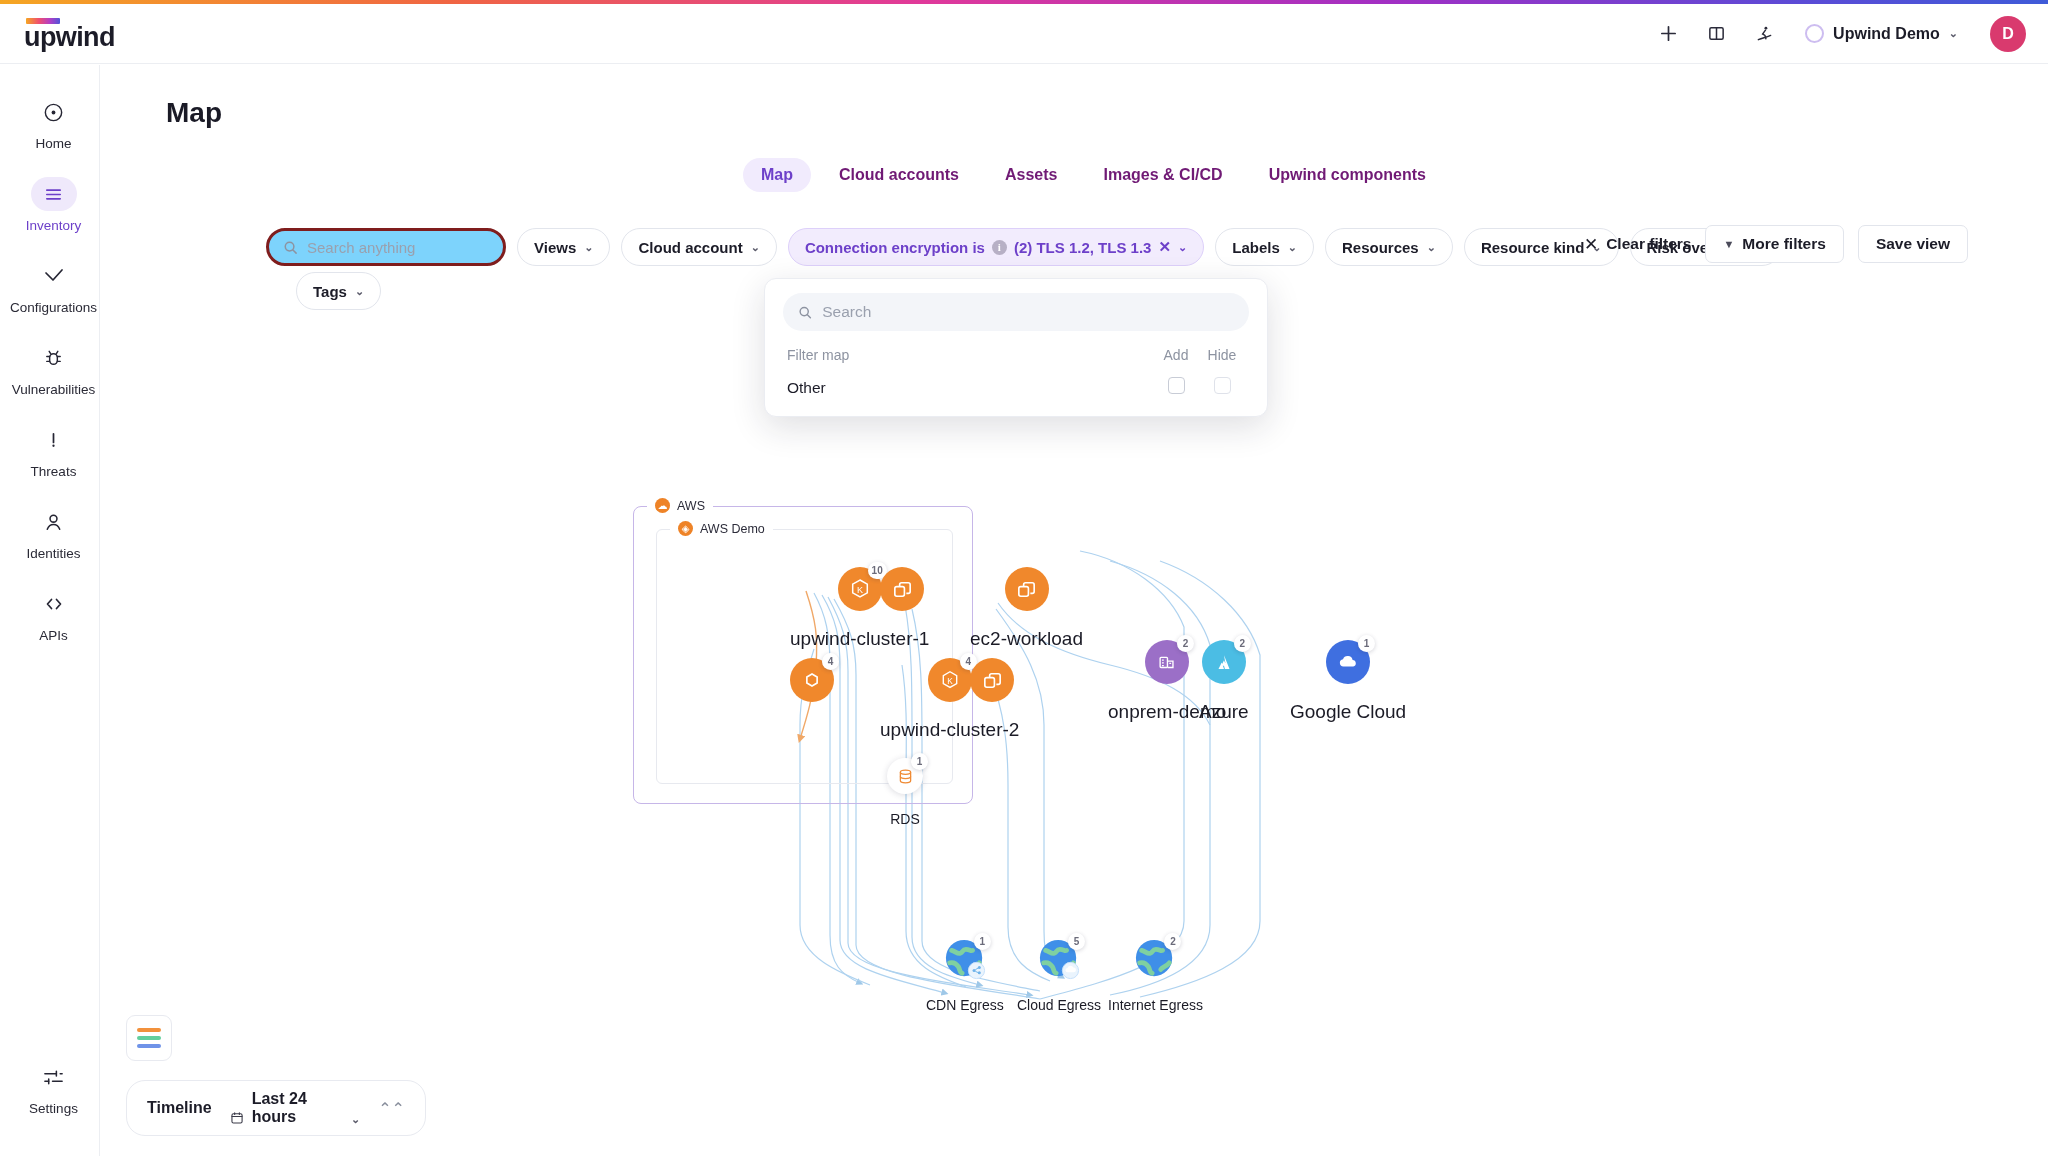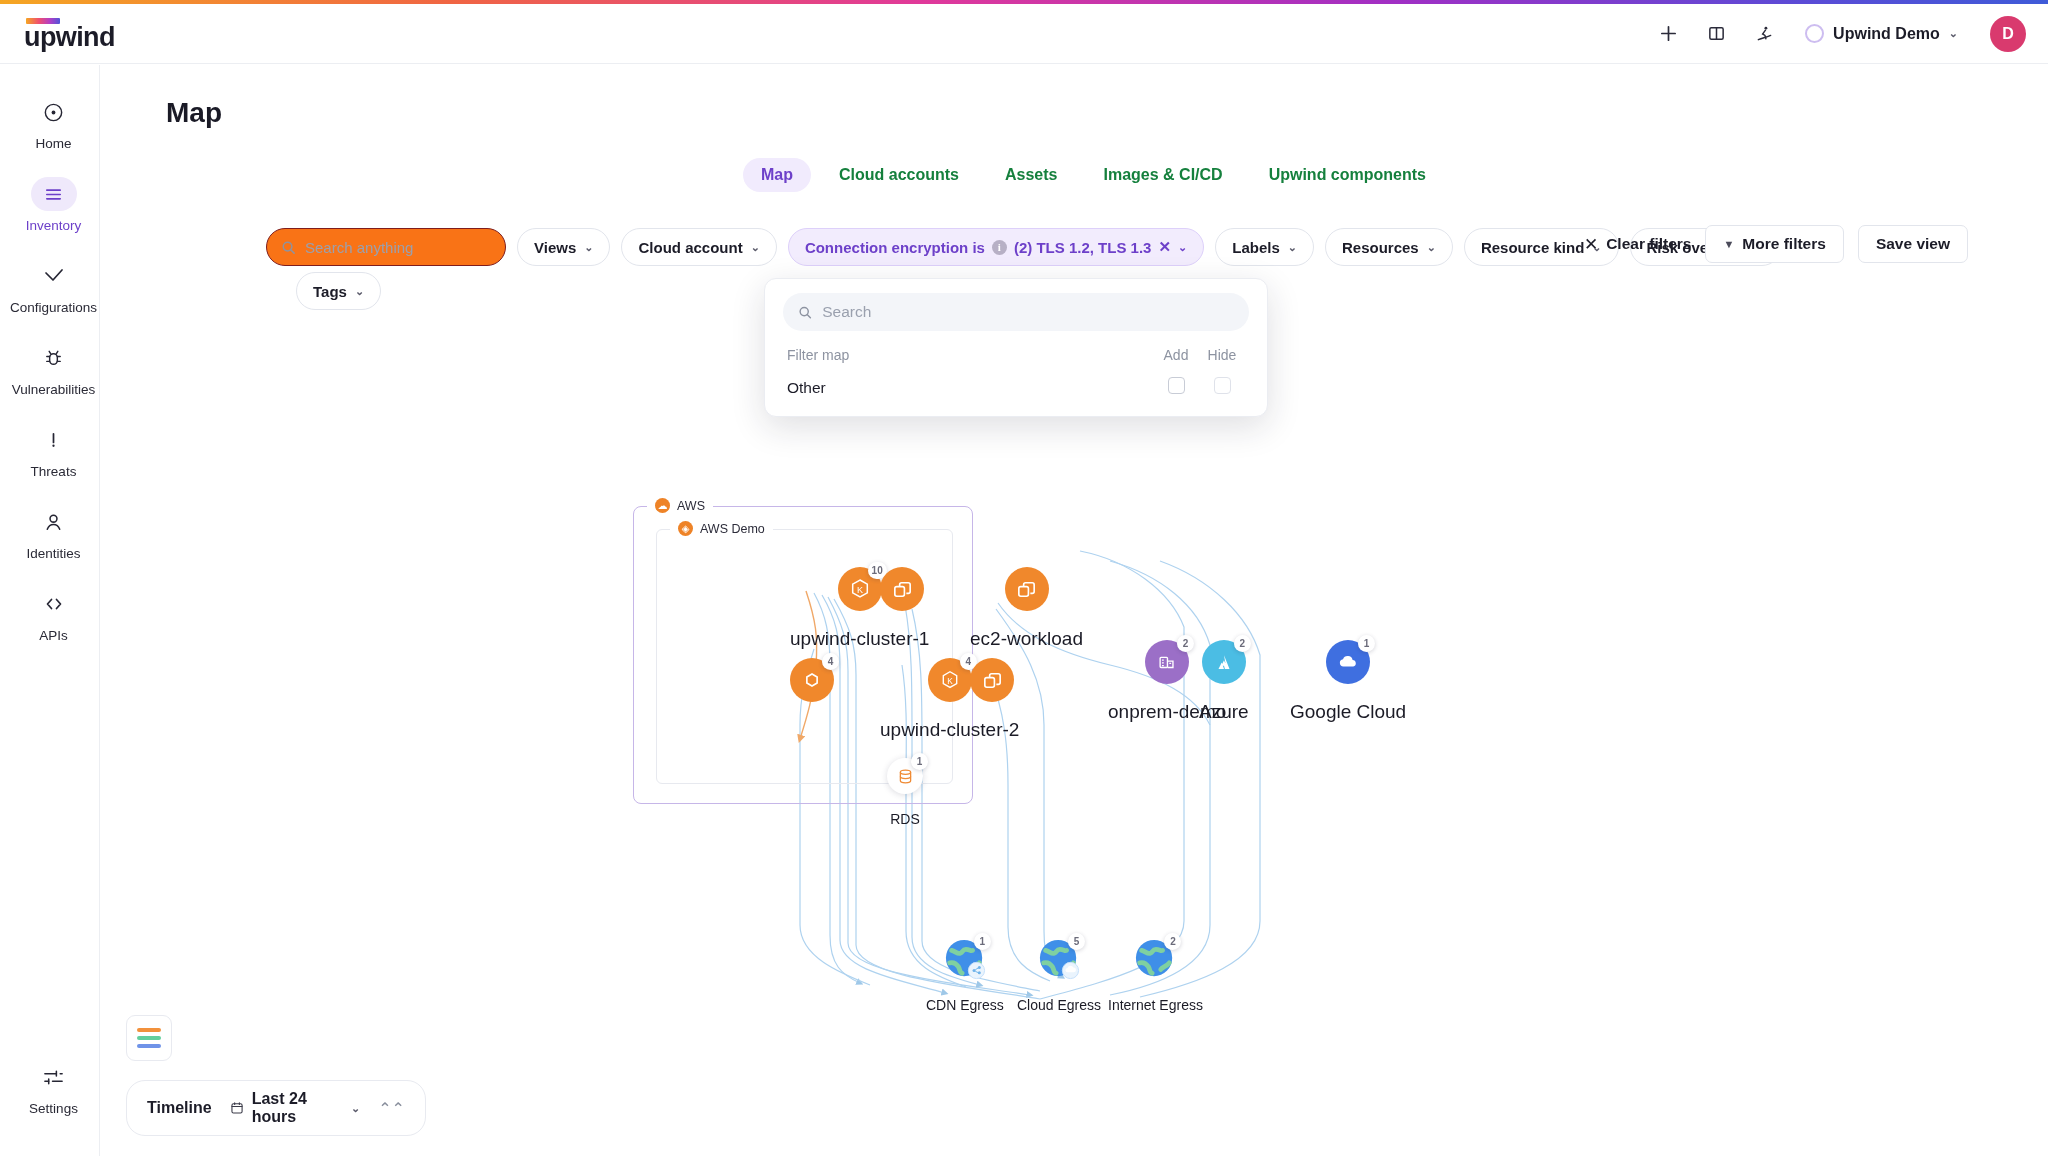--- a/index.html
+++ b/index.html
@@ -75,32 +75,32 @@
   
   .page { position: absolute; top: 65px; left: 100px; width: 1948px; height: 1091px; background: #fff; }
   .page-title {
     position: absolute; top: 32px; left: 66px; font-size: 28px; font-weight: 700; color: #1a1a26;
   }
   .tabs {
     position: absolute; top: 93px; left: 643px; display: flex; align-items: center; gap: 10px;
   }
   .tab {
     padding: 8px 18px; border-radius: 18px; font-size: 16px; font-weight: 600;
-    color: #15803d; cursor: pointer; white-space: nowrap;
+    color: #701a75; cursor: pointer; white-space: nowrap;
   }
   .tab.active { background: #f1ebfd; color: #6d40c9; }
 
   
   .filters {
     position: absolute; top: 163px; left: 166px; width: 1700px;
     display: flex; flex-wrap: wrap; align-items: center; gap: 11px;
   }
   .search-box {
-    width: 240px; height: 38px; border: 1px solid #7f1d1d; border-radius: 20px;
-    display: flex; align-items: center; gap: 9px; padding: 0 14px; background: #f97316;
+    width: 240px; height: 38px; border: 3px solid #7f1d1d; border-radius: 20px;
+    display: flex; align-items: center; gap: 9px; padding: 0 14px; background: #7dd3fc;
   }
   .search-box input {
     border: none; outline: none; font-size: 15px; color: #1c1c28; background: transparent; width: 180px;
     font-family: "Liberation Sans", sans-serif;
   }
   .search-box input::placeholder { color: #9aa0ae; }
   .pill {
     height: 38px; border: 1px solid #e2e5ec; border-radius: 20px; background: #fff;
     display: flex; align-items: center; gap: 8px; padding: 0 16px;
     font-size: 15px; font-weight: 600; color: #1c1c28; cursor: pointer; white-space: nowrap;
@@ -214,21 +214,21 @@
     cursor: pointer;
   }
   .legend-bar { width: 24px; height: 4px; border-radius: 2px; }
   .timeline {
     position: absolute; left: 126px; top: 1080px; width: 300px; height: 56px;
     border: 1px solid #e8eaf0; border-radius: 19px; background: #fff;
     display: flex; align-items: center; padding: 0 20px; gap: 18px;
   }
   .tl-label { font-size: 16px; font-weight: 700; color: #1c1c28; }
   .tl-range {
-    display: flex; align-items: center; gap: 8px; font-size: 16px; font-weight: 600;
+    display: flex; align-items: flex-end; gap: 8px; font-size: 16px; font-weight: 600;
     color: #1c1c28; cursor: pointer;
   }
   .tl-collapse { margin-left: auto; color: #888e9c; cursor: pointer; font-size: 16px; }
   svg.edges { position: absolute; top: 0; left: 0; width: 1948px; height: 700px; pointer-events: none; }
 </style>
 </head>
 <body>
 
 <div class="app">
 

